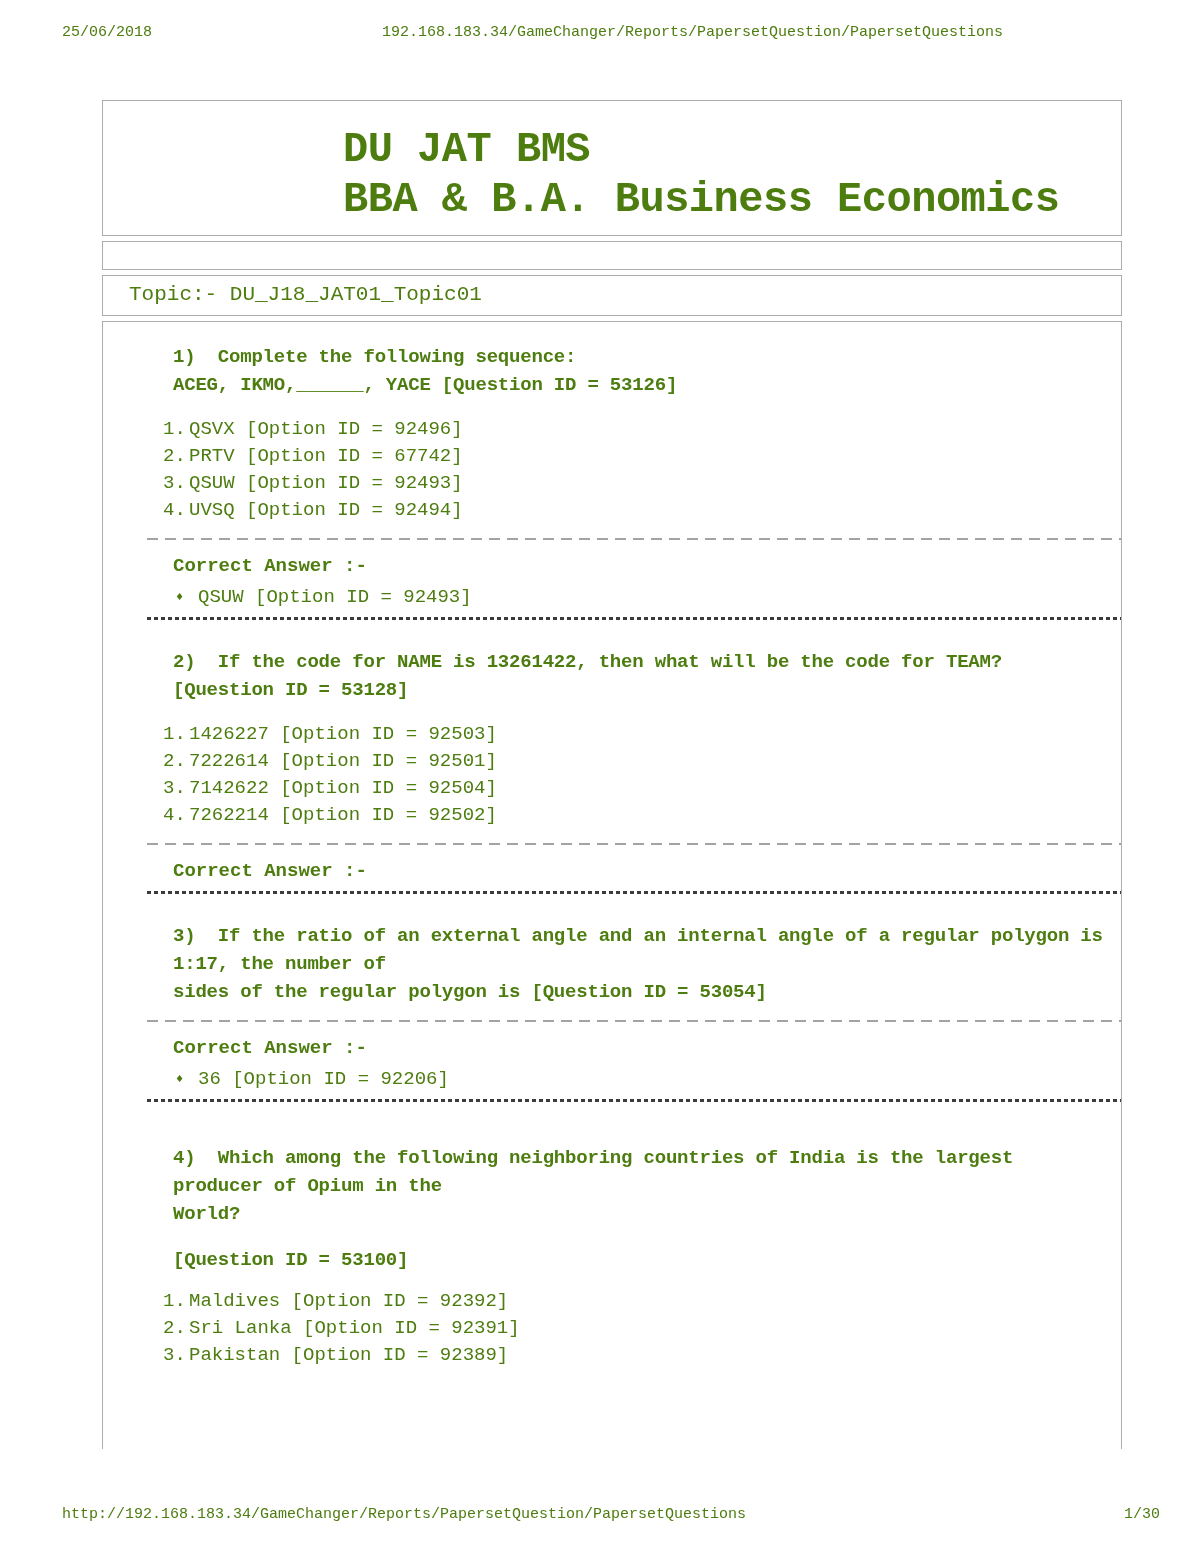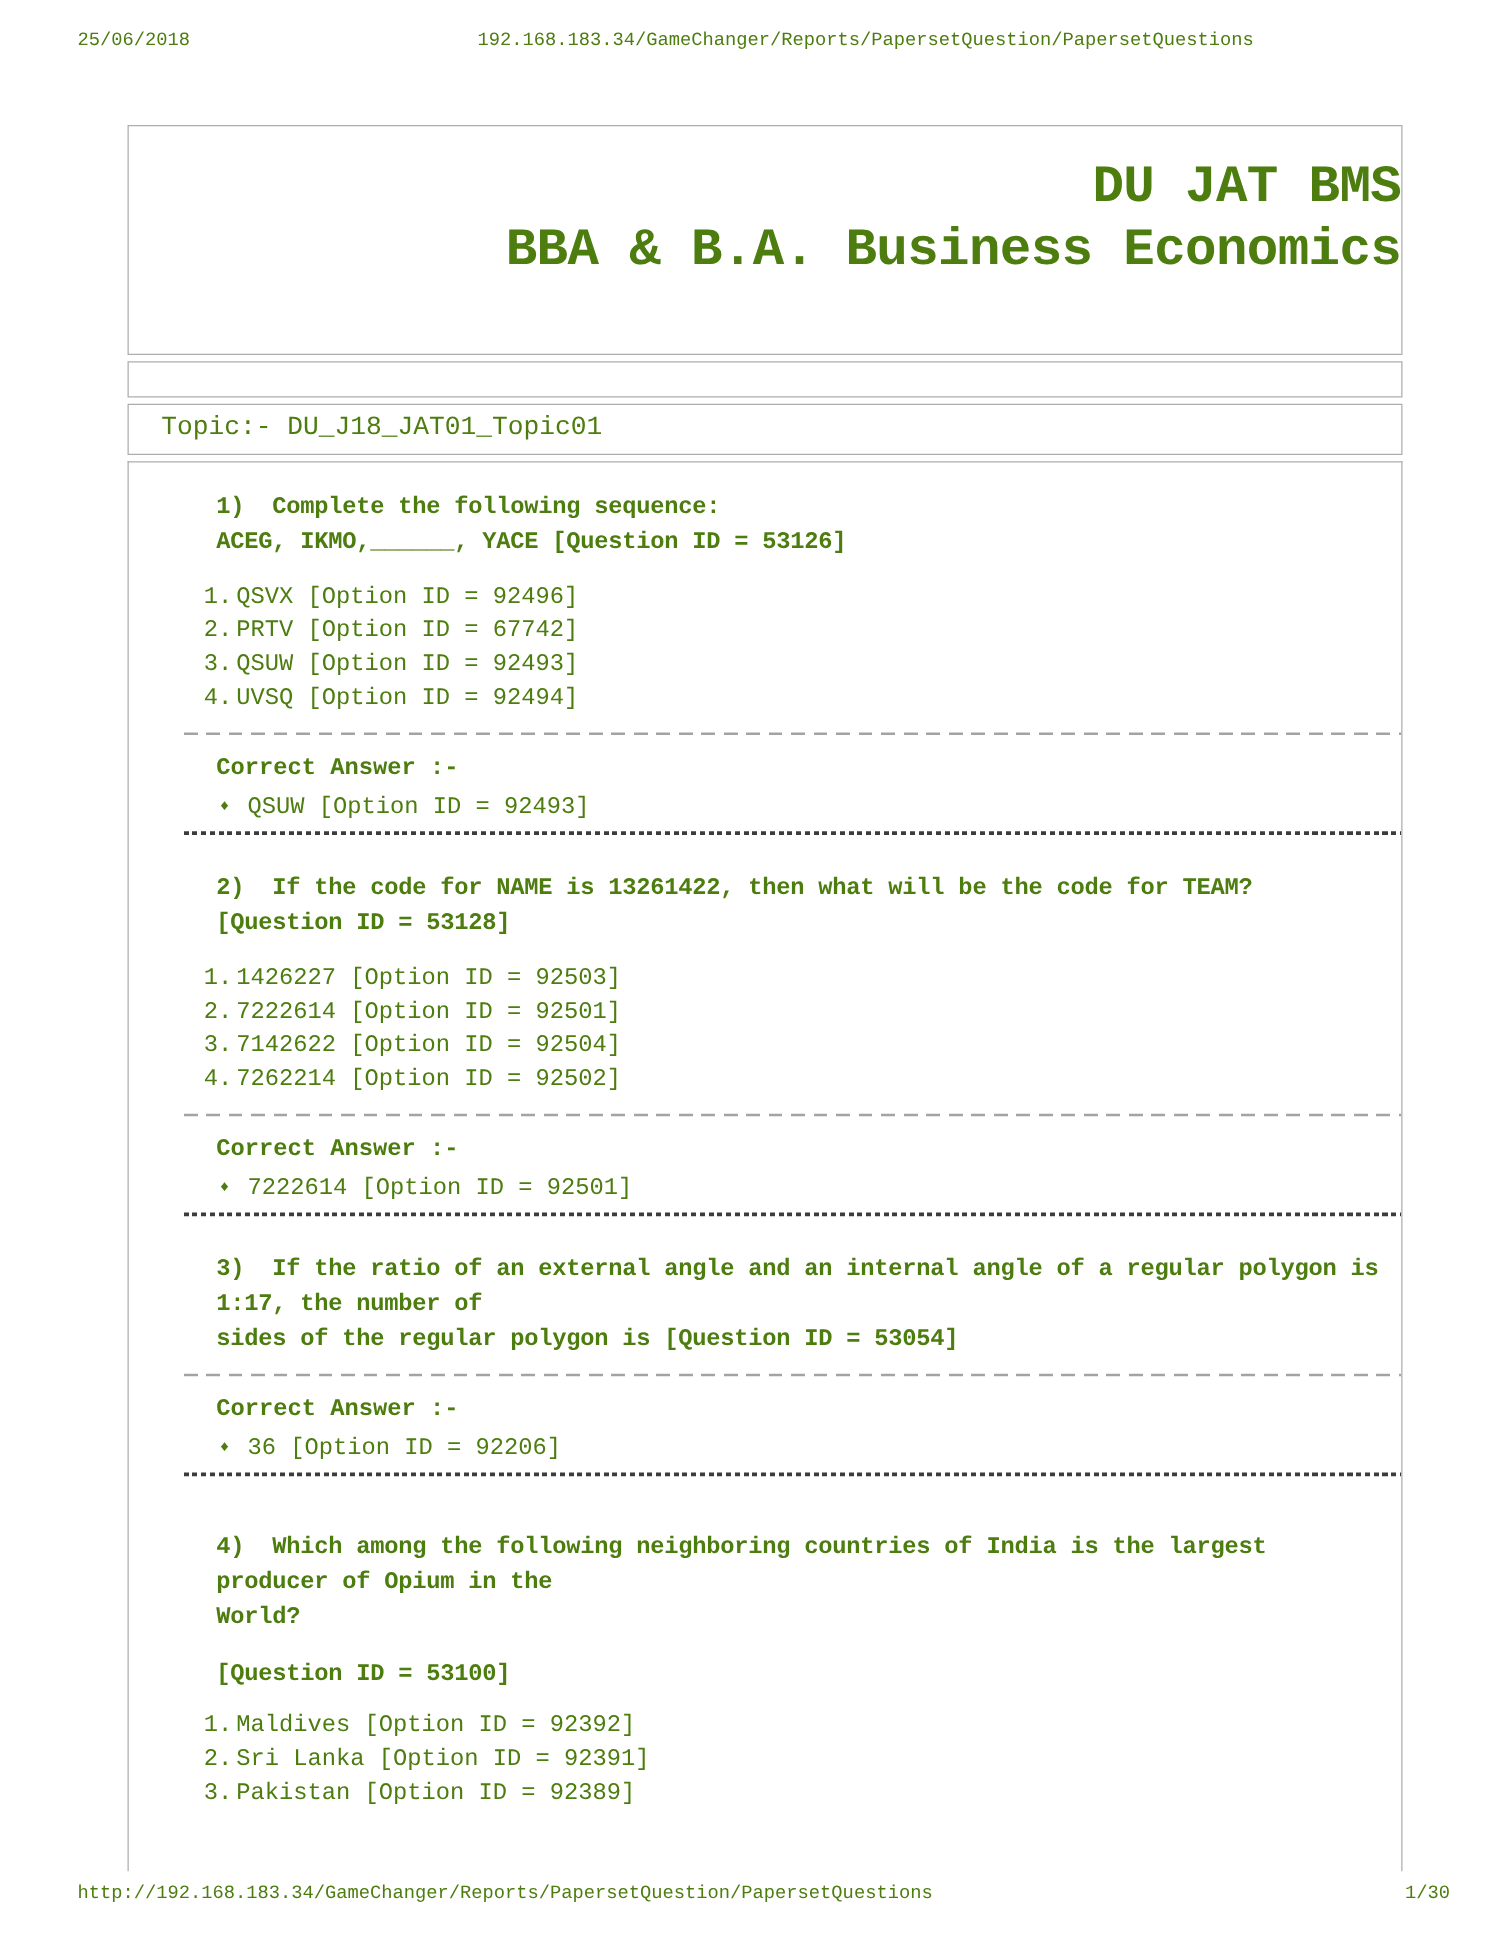--- a/index.html
+++ b/index.html
@@ -10,21 +10,21 @@
   }
   
   .hdr-date { position:absolute; top:24px; left:50px;  font-size:15px; }
   .hdr-url  { position:absolute; top:24px; left:370px; font-size:15px; }
   .ftr-url  { position:absolute; top:1506px; left:50px;  font-size:15px; }
   .ftr-page { position:absolute; top:1506px; right:52px; font-size:15px; }
 
   .content { position:absolute; top:100px; left:90px; width:1020px; }
   .box { border:1px solid #adadad; background:#fff; }
 
-  .title-box { height:184px; padding:24px 0 0 240px; text-align:right; }
+  .title-box { height:136px; padding:24px 0 0 240px; text-align:left; }
   .title-line { font-weight:bold; font-size:42px; line-height:50px;
                 letter-spacing:-0.5px; white-space:nowrap; }
 
   .spacer-box { margin-top:5px; height:29px; }
 
   .topic-box { margin-top:5px; height:41px; font-size:21px; line-height:38px;
                padding-left:26px; }
 
   .main-box { margin-top:5px; height:1128px; border-bottom:none; overflow:hidden;padding-left:44px; }
 
@@ -91,21 +91,20 @@
         <div class="q-line">2)  If the code for NAME is 13261422, then what will be the code for TEAM? [Question ID = 53128]</div>
         <ol class="options">
           <li><span class="opt-num">1.</span><span class="opt-text">1426227 [Option ID = 92503]</span></li>
           <li><span class="opt-num">2.</span><span class="opt-text">7222614 [Option ID = 92501]</span></li>
           <li><span class="opt-num">3.</span><span class="opt-text">7142622 [Option ID = 92504]</span></li>
           <li><span class="opt-num">4.</span><span class="opt-text">7262214 [Option ID = 92502]</span></li>
         </ol>
       </div>
       <div class="sep-light"></div>
       <div class="ca-label">Correct Answer :-</div>
-      <div class="ca-item"><span class="bullet">♦</span><span>7222614 [Option ID = 92501]</span></div>
       <div class="sep-dark"></div>
 
       <div class="question">
         <div class="q-line">3)  If the ratio of an external angle and an internal angle of a regular polygon is 1:17, the number of</div>
         <div class="q-line">sides of the regular polygon is [Question ID = 53054]</div>
       </div>
       <div class="sep-light"></div>
       <div class="ca-label">Correct Answer :-</div>
       <div class="ca-item"><span class="bullet">♦</span><span>36 [Option ID = 92206]</span></div>
       <div class="sep-dark"></div>

